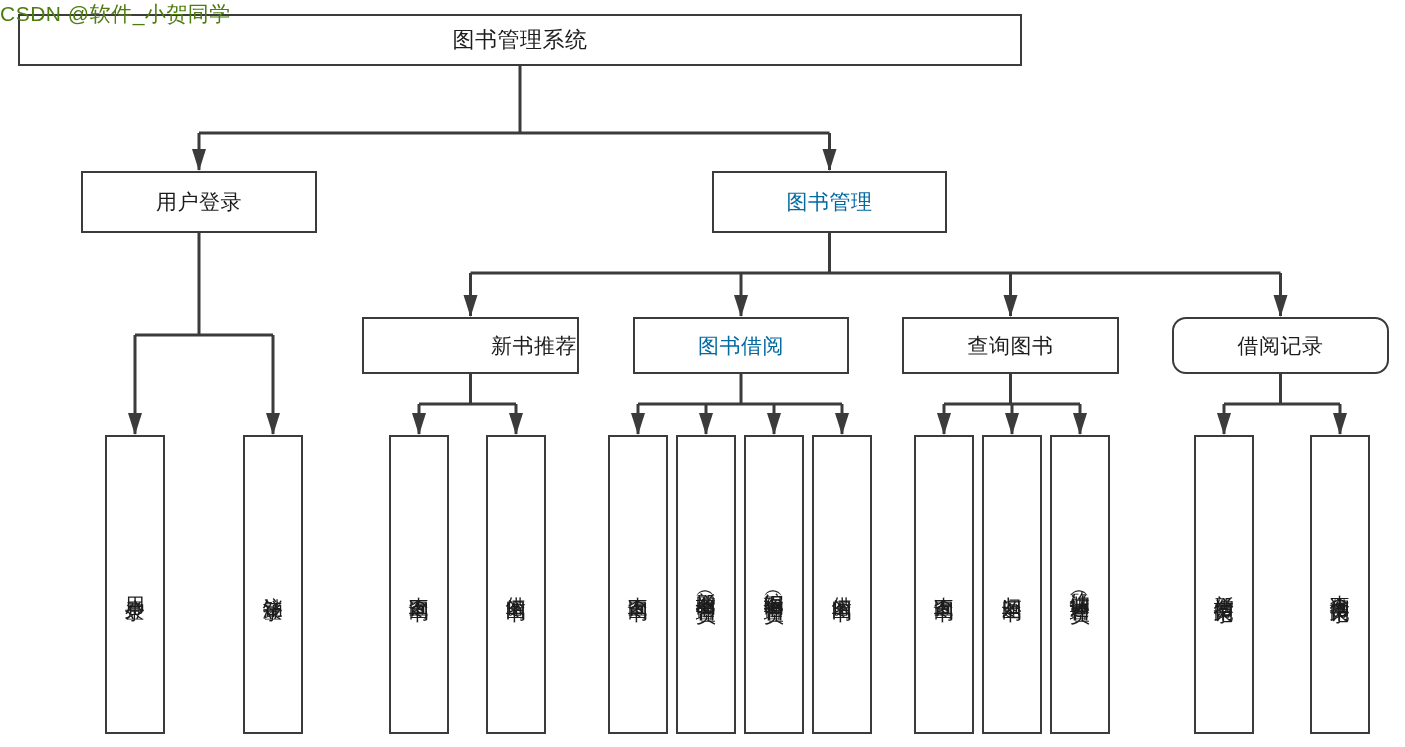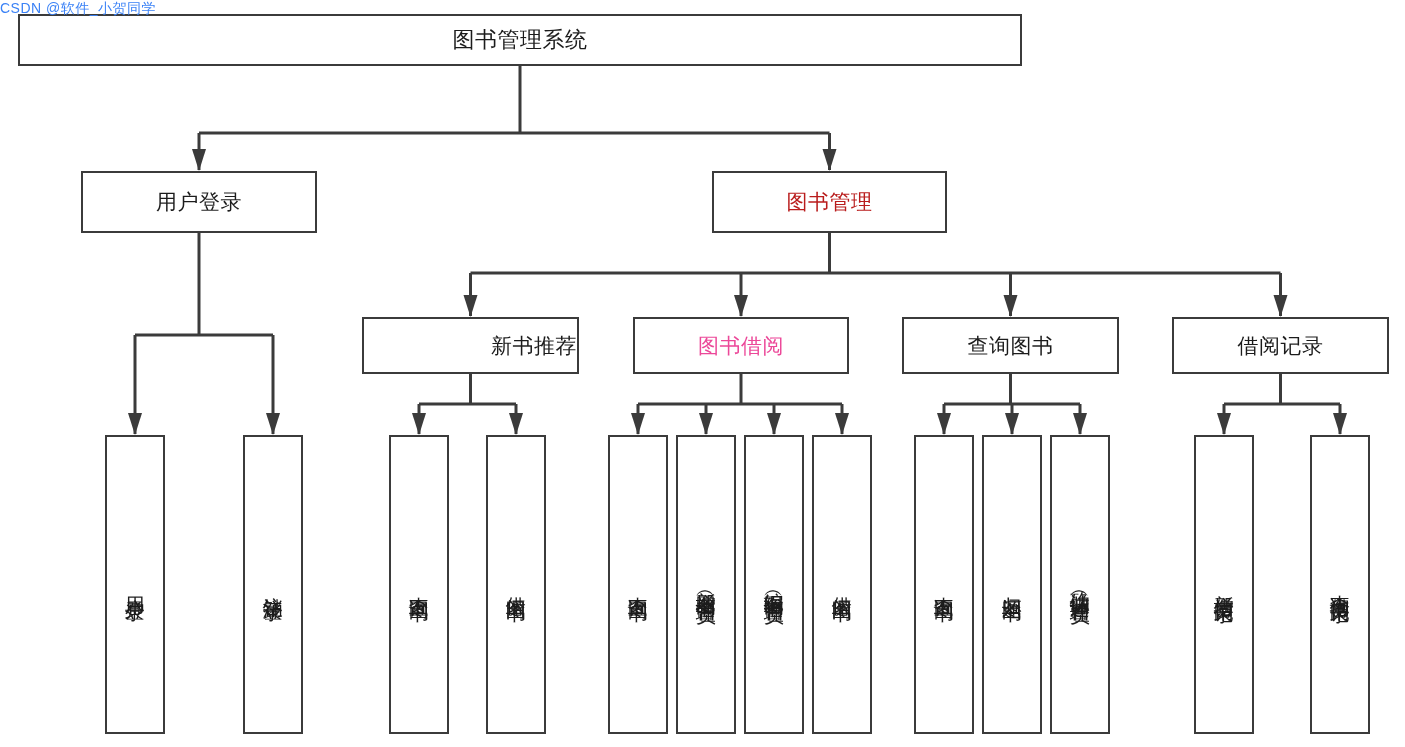--- a/index.html
+++ b/index.html
@@ -49,22 +49,22 @@
   #edges {
     position: absolute;
     left: 0;
     top: 0;
     width: 1405px;
     height: 747px;
     pointer-events: none;
   }
   .watermark {
     position: absolute;
-    color: #3b82f6;
-    font-size: 14px;
+    color: #4d7c0f;
+    font-size: 21px;
     white-space: nowrap;
     letter-spacing: 0.5px;
   }
 </style>
 </head>
 <body>
 
 <div id="canvas">
   <svg id="edges" viewBox="0 0 1405 747">
       <line x1="520" y1="66" x2="520" y2="133" stroke="#3b3b3b" stroke-width="3"></line>
@@ -121,32 +121,32 @@
       <polygon points="1333,413 1347,413 1340,435" fill="#3b3b3b"></polygon>
     </svg>
   <div id="nodes">
       <div class="node horizontal root" style="left: 18px; top: 14px; width: 1004px; height: 52px; border-color: rgb(59, 59, 59); background: rgb(255, 255, 255);">
         <span class="node-label" style="color: rgb(28, 28, 28);">图书管理系统</span>
       </div>
       <div class="node horizontal" style="left: 81px; top: 171px; width: 236px; height: 62px; border-color: rgb(59, 59, 59); background: rgb(255, 255, 255);">
         <span class="node-label" style="color: rgb(28, 28, 28);">用户登录</span>
       </div>
       <div class="node horizontal" style="left: 712px; top: 171px; width: 235px; height: 62px; border-color: rgb(59, 59, 59); background: rgb(255, 255, 255);">
-        <span class="node-label" style="color: #b91c1c;">图书管理</span>
+        <span class="node-label" style="color: #0369a1;">图书管理</span>
       </div>
       <div class="node horizontal" style="left: 362px; top: 317px; width: 217px; height: 57px; border-color: rgb(59, 59, 59); background: rgb(255, 255, 255); justify-content: flex-end;">
         <span class="node-label" style="color: rgb(28, 28, 28);">新书推荐</span>
       </div>
       <div class="node horizontal" style="left: 633px; top: 317px; width: 216px; height: 57px; border-color: rgb(59, 59, 59); background: rgb(255, 255, 255);">
-        <span class="node-label" style="color: #ec4899;">图书借阅</span>
+        <span class="node-label" style="color: #0369a1;">图书借阅</span>
       </div>
       <div class="node horizontal" style="left: 902px; top: 317px; width: 217px; height: 57px; border-color: rgb(59, 59, 59); background: rgb(255, 255, 255);">
         <span class="node-label" style="color: rgb(28, 28, 28);">查询图书</span>
       </div>
-      <div class="node horizontal" style="left: 1172px; top: 317px; width: 217px; height: 57px; border-color: rgb(59, 59, 59); background: rgb(255, 255, 255);">
+      <div class="node horizontal" style="left: 1172px; top: 317px; width: 217px; height: 57px; border-color: rgb(59, 59, 59); background: rgb(255, 255, 255); border-radius: 14px;">
         <span class="node-label" style="color: rgb(28, 28, 28);">借阅记录</span>
       </div>
       <div class="node vertical" style="left: 105px; top: 435px; width: 60px; height: 299px; border-color: rgb(59, 59, 59); background: rgb(255, 255, 255);">
         <span class="node-label" style="color: rgb(28, 28, 28);">用户登录</span>
       </div>
       <div class="node vertical" style="left: 243px; top: 435px; width: 60px; height: 299px; border-color: rgb(59, 59, 59); background: rgb(255, 255, 255);">
         <span class="node-label" style="color: rgb(28, 28, 28);">注销登录</span>
       </div>
       <div class="node vertical" style="left: 389px; top: 435px; width: 60px; height: 299px; border-color: rgb(59, 59, 59); background: rgb(255, 255, 255);">
         <span class="node-label" style="color: rgb(28, 28, 28);">查询图书</span>

